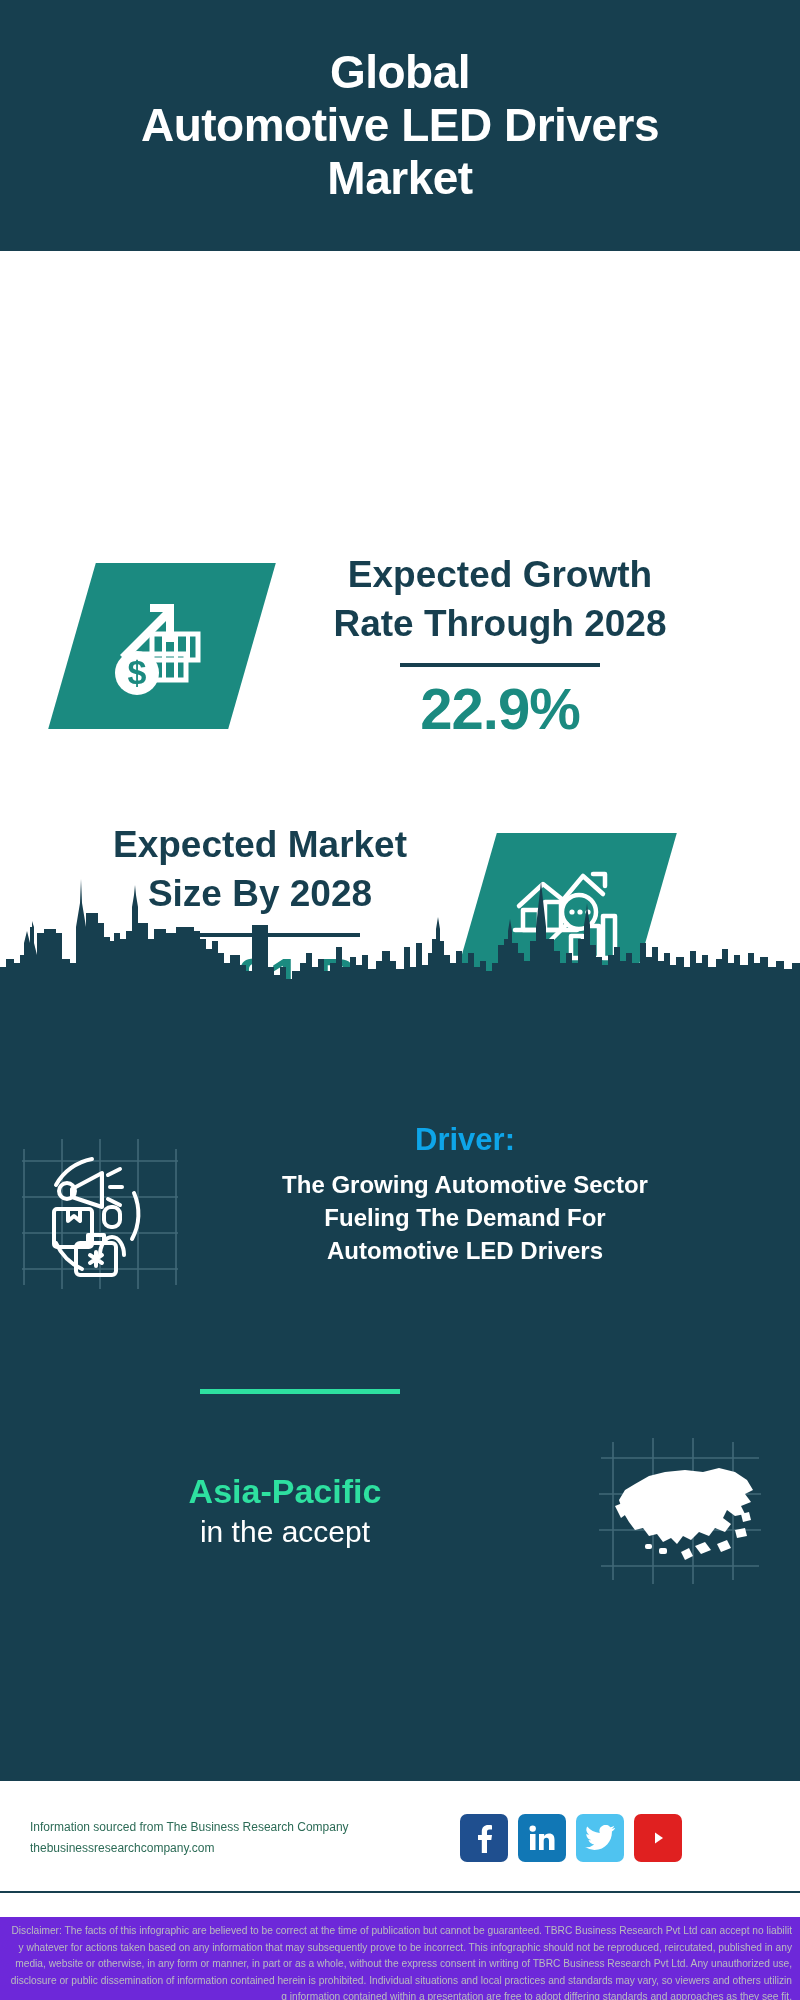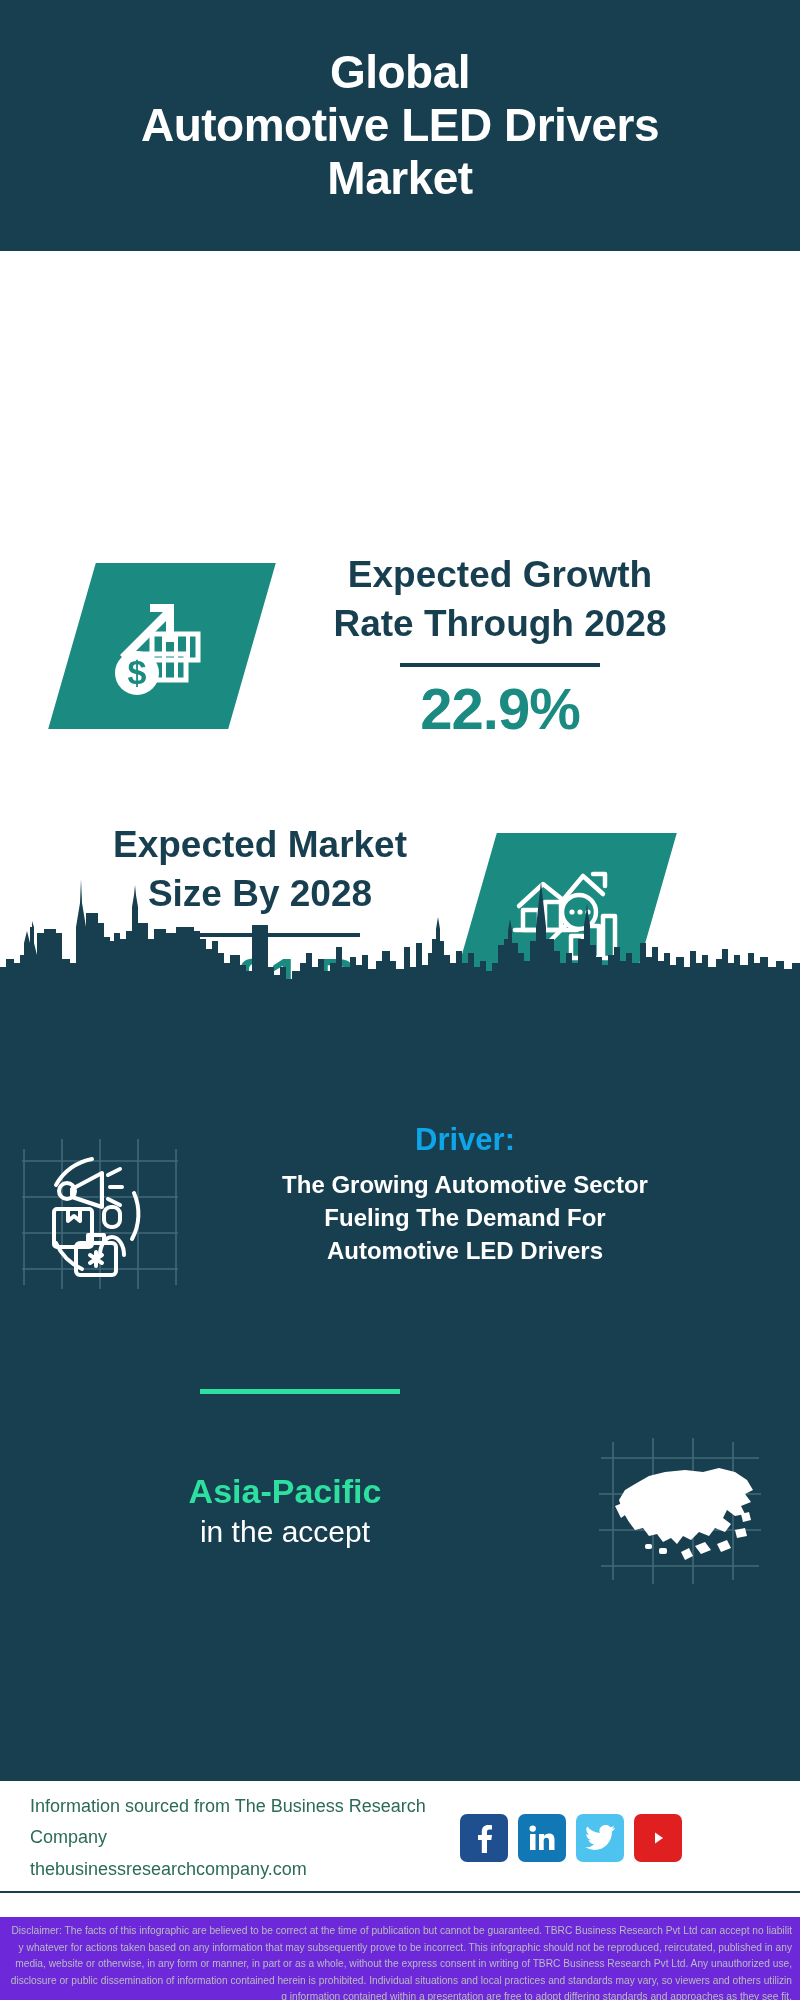--- a/index.html
+++ b/index.html
@@ -83,21 +83,21 @@
   .region-text { width:560px; text-align:center; padding-left:10px; }
   .region-name { color:#2EE0A0; font-weight:bold; font-size:34px; line-height:1.25; }
   .region-sub { color:#ffffff; font-size:30px; line-height:1.32; font-weight:normal; }
   .region-map-wrap { width:240px; display:flex; justify-content:center; position:relative; }
 
   
   .source-bar {
     position:absolute; left:0; top:1784px; width:800px; height:108px; background:#ffffff;
     display:flex; align-items:center;
   }
-  .source-text { margin-left:30px; width:420px; color:#2C6B56; font-size:18px; line-height:1.75; }
+  .source-text { margin-left:30px; width:420px; color:#2C6B56; font-size:12px; line-height:1.75; }
   .social { display:flex; gap:10px; margin-left:10px; }
   .social-ic { width:48px; height:48px; border-radius:7px; display:flex; align-items:center; justify-content:center; }
   .sep-line { position:absolute; left:0; top:1891px; width:800px; height:2px; background:#173F4F; }
 
   
   .disclaimer {
     position:absolute; left:0; top:1896px; width:800px; height:104px; background:#6d28d9;
     padding:6px 8px 0 8px;
     color:#b9bcbe; font-size:10.2px; line-height:1.62; text-align:right;
     word-break:break-all;

